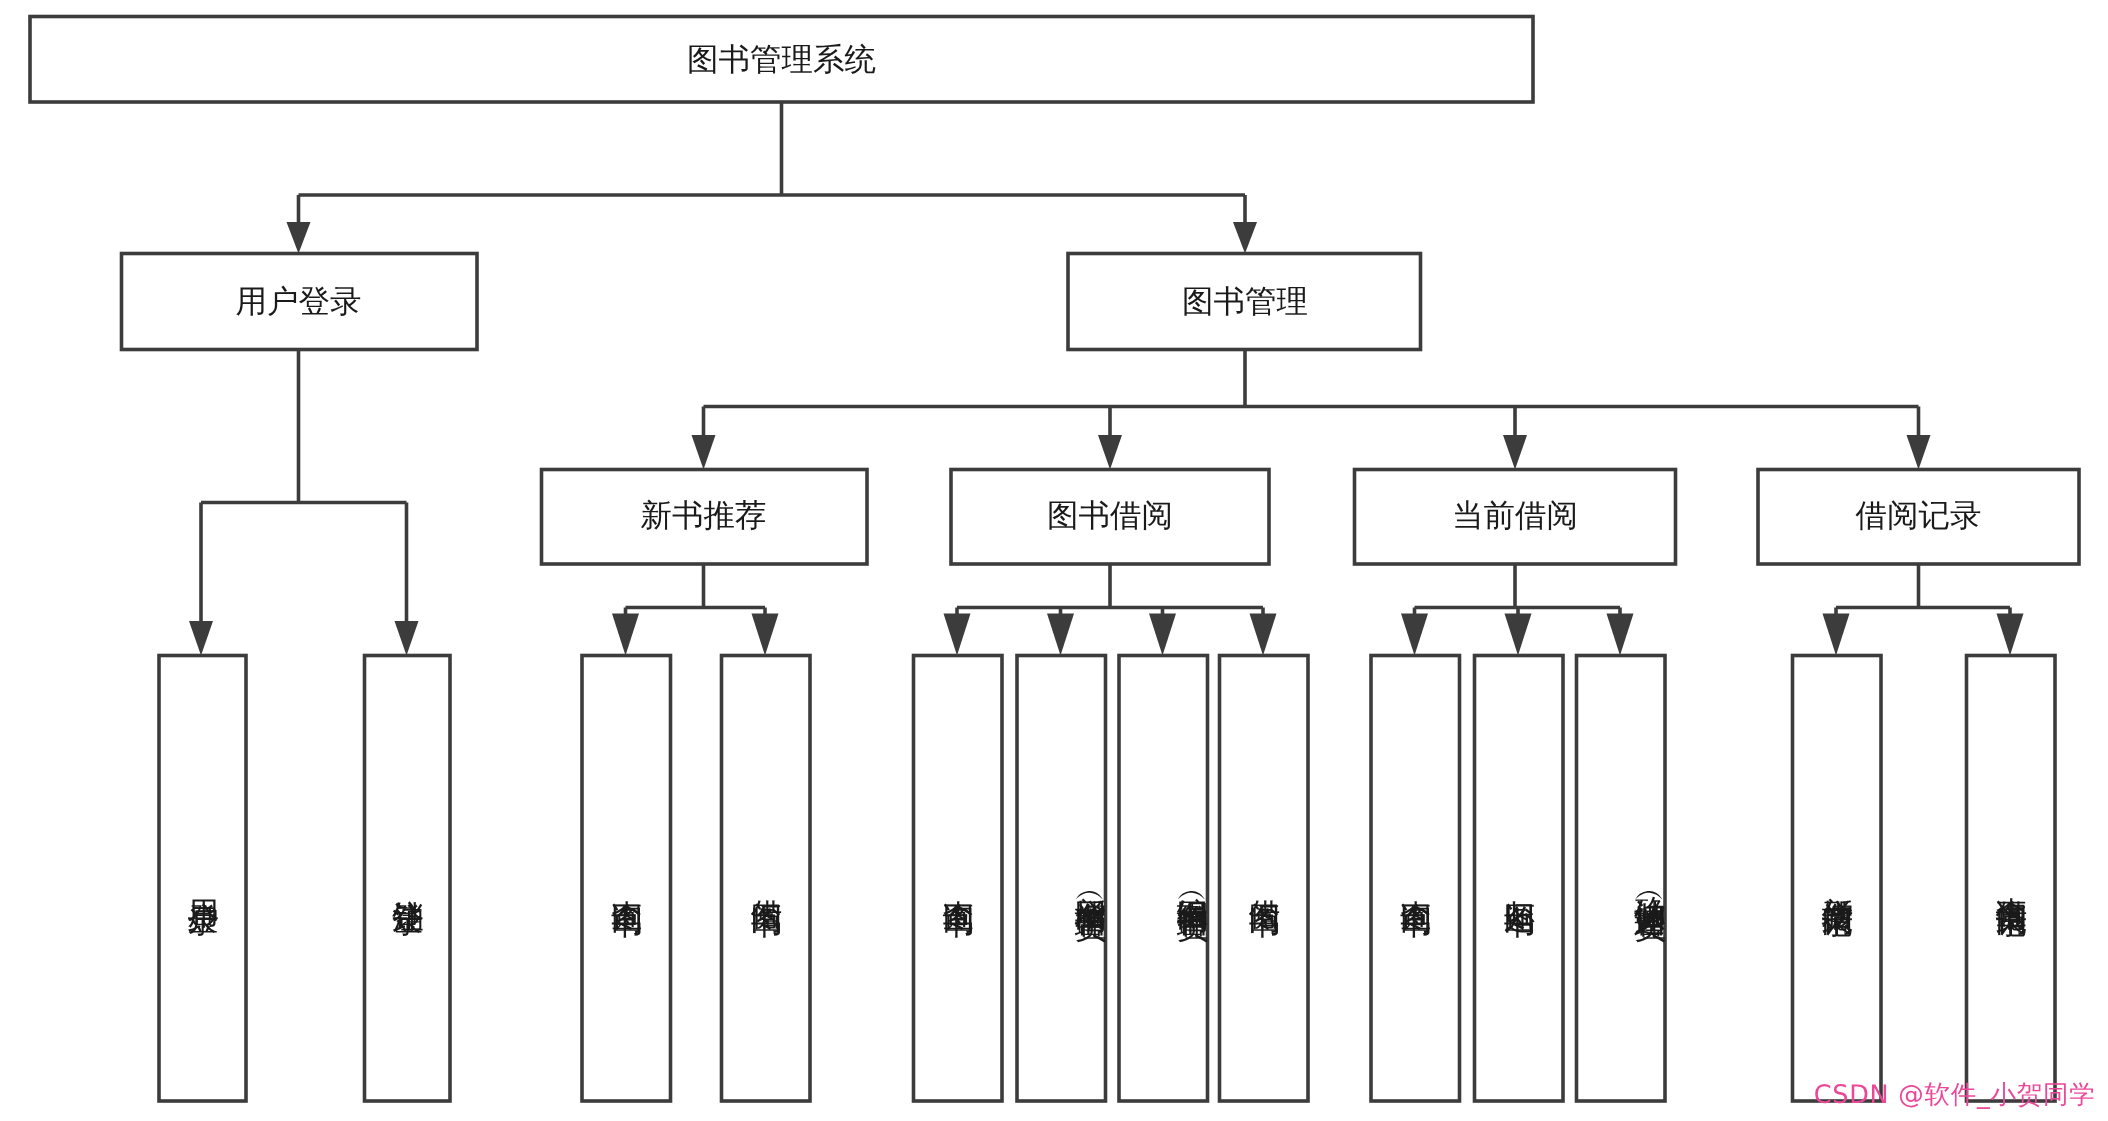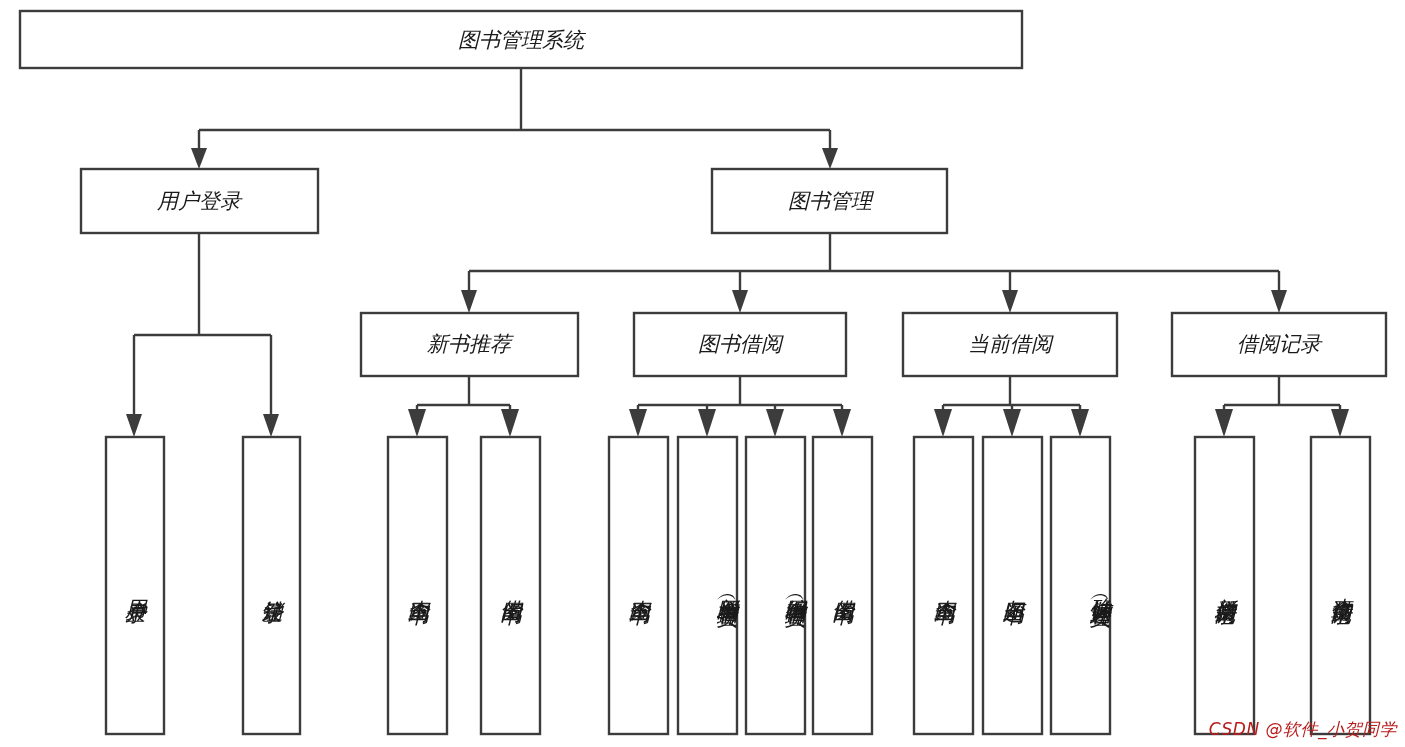--- a/index.html
+++ b/index.html
@@ -11,21 +11,20 @@
     width: 1405px;
     height: 747px;
     overflow: hidden;
     font-family: "DejaVu Sans", "Liberation Sans", sans-serif;
   }
   #diagram-root {
     position: relative;
     width: 1405px;
     height: 747px;
     background: #ffffff;
-    font-style: italic;
   }
   svg#tree-svg {
     position: absolute;
     left: 0;
     top: 0;
     width: 1405px;
     height: 747px;
   }
   .node-box {
     fill: #ffffff;
@@ -63,21 +62,21 @@
     line-height: 1;
     white-space: nowrap;
     pointer-events: none;
   }
   #watermark {
     position: absolute;
     right: 8px;
     bottom: 6px;
     font-family: "DejaVu Sans", "Liberation Sans", sans-serif;
     font-size: 17px;
-    color: #b91c1c;
+    color: #ec4899;
     white-space: nowrap;
     letter-spacing: 0.5px;
   }
 </style>
 </head>
 <body>
 
 <div id="diagram-root">
 
   <svg id="tree-svg" viewBox="0 0 1405 747">

